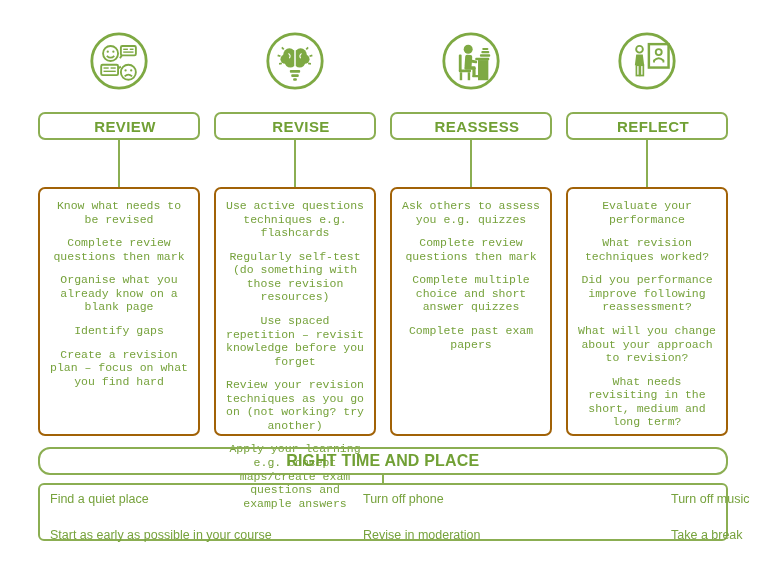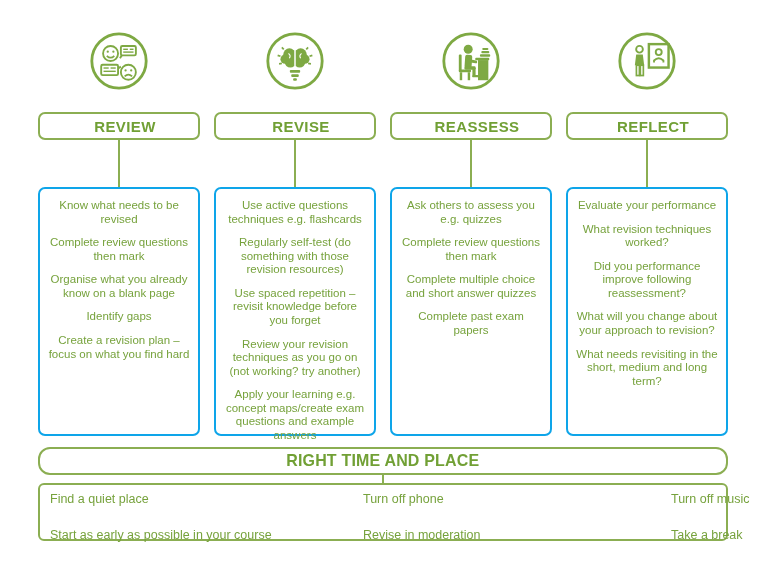--- a/index.html
+++ b/index.html
@@ -14,22 +14,22 @@
   .col{width:162px;display:flex;flex-direction:column;align-items:center;}
   .icon-wrap{height:60px;width:60px;margin-bottom:21px;}
   .icon-wrap svg{display:block;}
   .hdr{
     box-sizing:border-box;width:100%;height:28px;border:2px solid #8bae52;border-radius:7px;
     display:flex;align-items:center;justify-content:center;
     font-weight:bold;font-size:15px;letter-spacing:.4px;color:#71a035;padding-left:12px;
   }
   .vline{width:2px;height:47px;background:#8bae52;}
   .content{
-    box-sizing:border-box;width:100%;height:249px;border:2px solid #0ea5e9;border-radius:7px;
-    padding:10px 8px 0 8px;text-align:center;
+    box-sizing:border-box;width:100%;height:249px;border:2px solid #a16207;border-radius:7px;
+    padding:10px 8px 0 8px;text-align:center;font-family:Liberation Mono, monospace;
   }
   .content p{
     margin:0 0 10px 0;font-size:11.5px;line-height:1.18;color:#76a23c;font-weight:500;
   }
   .ft-title{
     position:absolute;left:38px;top:447px;width:690px;height:28px;box-sizing:border-box;
     border:2px solid #8bae52;border-radius:12px;
     display:flex;align-items:center;justify-content:center;
     font-weight:bold;font-size:17px;color:#71a035;
   }

